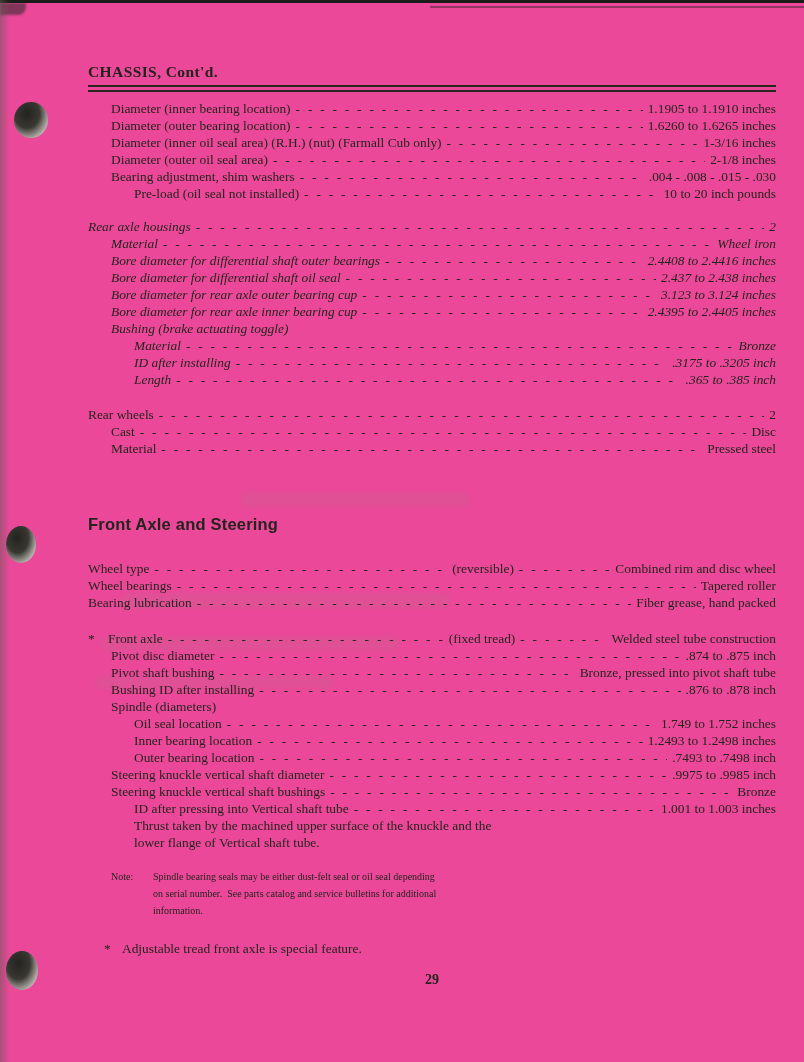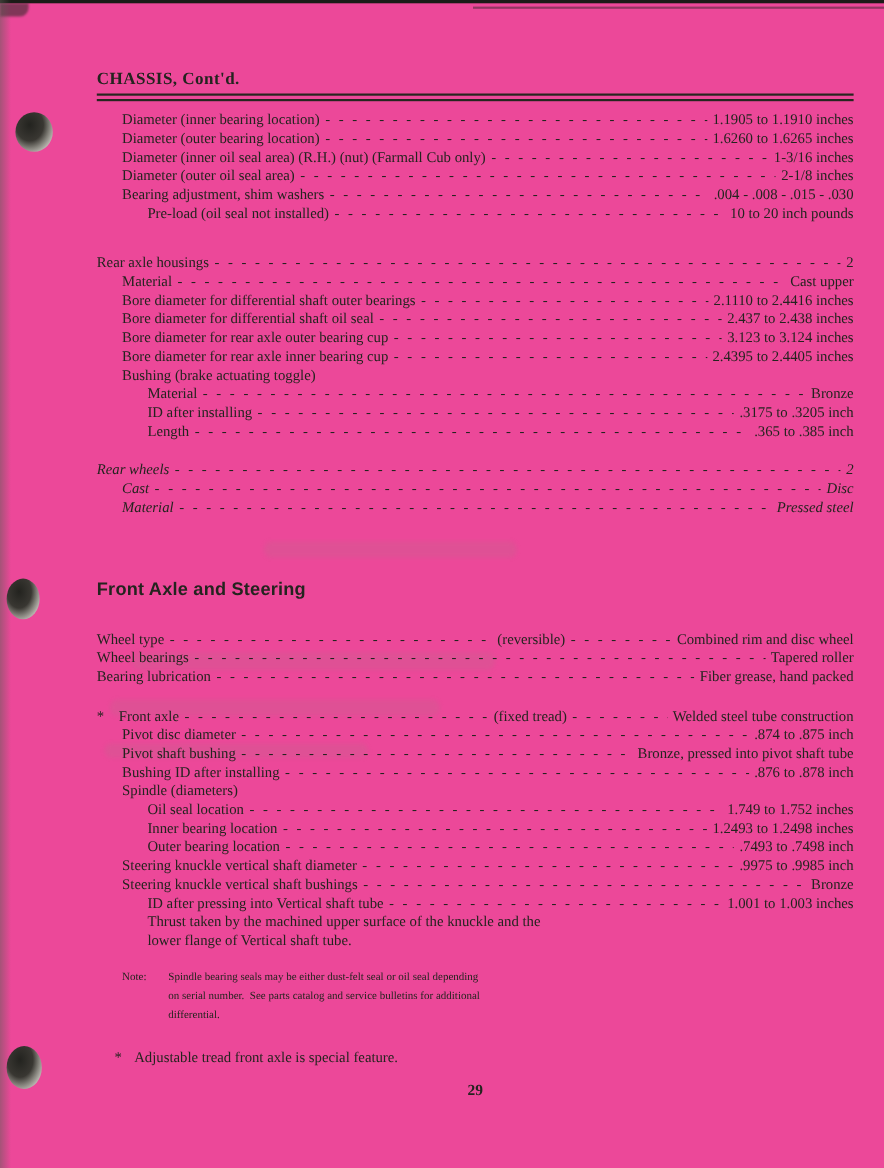--- a/index.html
+++ b/index.html
@@ -29,22 +29,22 @@
   .bleed.b3{left:100px;top:636px;width:300px;height:15px;}
   .bleed.b4{left:95px;top:676px;width:240px;height:13px;}
   
   .content{position:absolute;left:88px;top:0;width:688px;z-index:2;}
   .doc-title{margin-top:62px;font-size:15.5px;font-weight:700;letter-spacing:.4px;line-height:20px;}
   .rule{height:2px;background:#26261f;}
   .rule.r1{margin-top:3px;}
   .rule.r2{margin-top:3px;}
   .spec-block{font-size:13.4px;line-height:17px;}
   .blk-chassis-cont{margin-top:8px;}
-  .blk-rear-axle-housings{margin-top:28px;}
-  .blk-rear-wheels{margin-top:18px;font-style:italic;}
+  .blk-rear-axle-housings{margin-top:16px;font-style:italic;}
+  .blk-rear-wheels{margin-top:18px;}
   .front-heading{margin-top:56px;font-family:"Liberation Sans","DejaVu Sans",sans-serif;
     font-weight:700;font-size:16.5px;letter-spacing:.2px;line-height:22px;}
   .blk-front-singles{margin-top:25px;}
   .blk-front-axle{margin-top:19px;}
   .spaced .spec-line + .spec-line{}
   .spec-line{display:flex;align-items:baseline;white-space:nowrap;justify-content:space-between;}
   .spec-line.ind1{padding-left:23px;}
   .spec-line.ind2{padding-left:46px;}
   .star{flex:0 0 20px;}
   .label{flex:0 0 auto;}
@@ -119,26 +119,26 @@
         </div>
         <div class="spec-block blk-rear-axle-housings">
           <div class="spec-line ind0">
             <span class="label">Rear axle housings</span>
             <span class="leader first">- - - - - - - - - - - - - - - - - - - - - - - - - - - - - - - - - - - - - - - - - - - - - - - - - - - - - - - - - - - - - - - - - - - - - - - - - - - - - - - - - - - - - - - - - - </span>
             <span class="value">2</span>
           </div>
           <div class="spec-line ind1">
             <span class="label">Material</span>
             <span class="leader first">- - - - - - - - - - - - - - - - - - - - - - - - - - - - - - - - - - - - - - - - - - - - - - - - - - - - - - - - - - - - - - - - - - - - - - - - - - - - - - - - - - - - - - - - - - </span>
-            <span class="value">Cast upper</span>
+            <span class="value">Wheel iron</span>
           </div>
           <div class="spec-line ind1">
             <span class="label">Bore diameter for differential shaft outer bearings</span>
             <span class="leader first">- - - - - - - - - - - - - - - - - - - - - - - - - - - - - - - - - - - - - - - - - - - - - - - - - - - - - - - - - - - - - - - - - - - - - - - - - - - - - - - - - - - - - - - - - - </span>
-            <span class="value">2.1110 to 2.4416 inches</span>
+            <span class="value">2.4408 to 2.4416 inches</span>
           </div>
           <div class="spec-line ind1">
             <span class="label">Bore diameter for differential shaft oil seal</span>
             <span class="leader first">- - - - - - - - - - - - - - - - - - - - - - - - - - - - - - - - - - - - - - - - - - - - - - - - - - - - - - - - - - - - - - - - - - - - - - - - - - - - - - - - - - - - - - - - - - </span>
             <span class="value">2.437 to 2.438 inches</span>
           </div>
           <div class="spec-line ind1">
             <span class="label">Bore diameter for rear axle outer bearing cup</span>
             <span class="leader first">- - - - - - - - - - - - - - - - - - - - - - - - - - - - - - - - - - - - - - - - - - - - - - - - - - - - - - - - - - - - - - - - - - - - - - - - - - - - - - - - - - - - - - - - - - </span>
             <span class="value">3.123 to 3.124 inches</span>
@@ -272,21 +272,21 @@
             <span class="label">lower flange of Vertical shaft tube.</span>
           </div>
         </div>
       </div>
 
     <div class="note">
       <span class="note-label">Note:</span>
       <div class="note-body">
         <div>Spindle bearing seals may be either dust-felt seal or oil seal depending</div>
         <div>on serial number.&nbsp; See parts catalog and service bulletins for additional</div>
-        <div>differential.</div>
+        <div>information.</div>
       </div>
     </div>
 
     <div class="footnote">
       <span class="fstar">*</span>
       <span>Adjustable tread front axle is special feature.</span>
     </div>
 
     <div class="page-number">29</div>
   </div>

